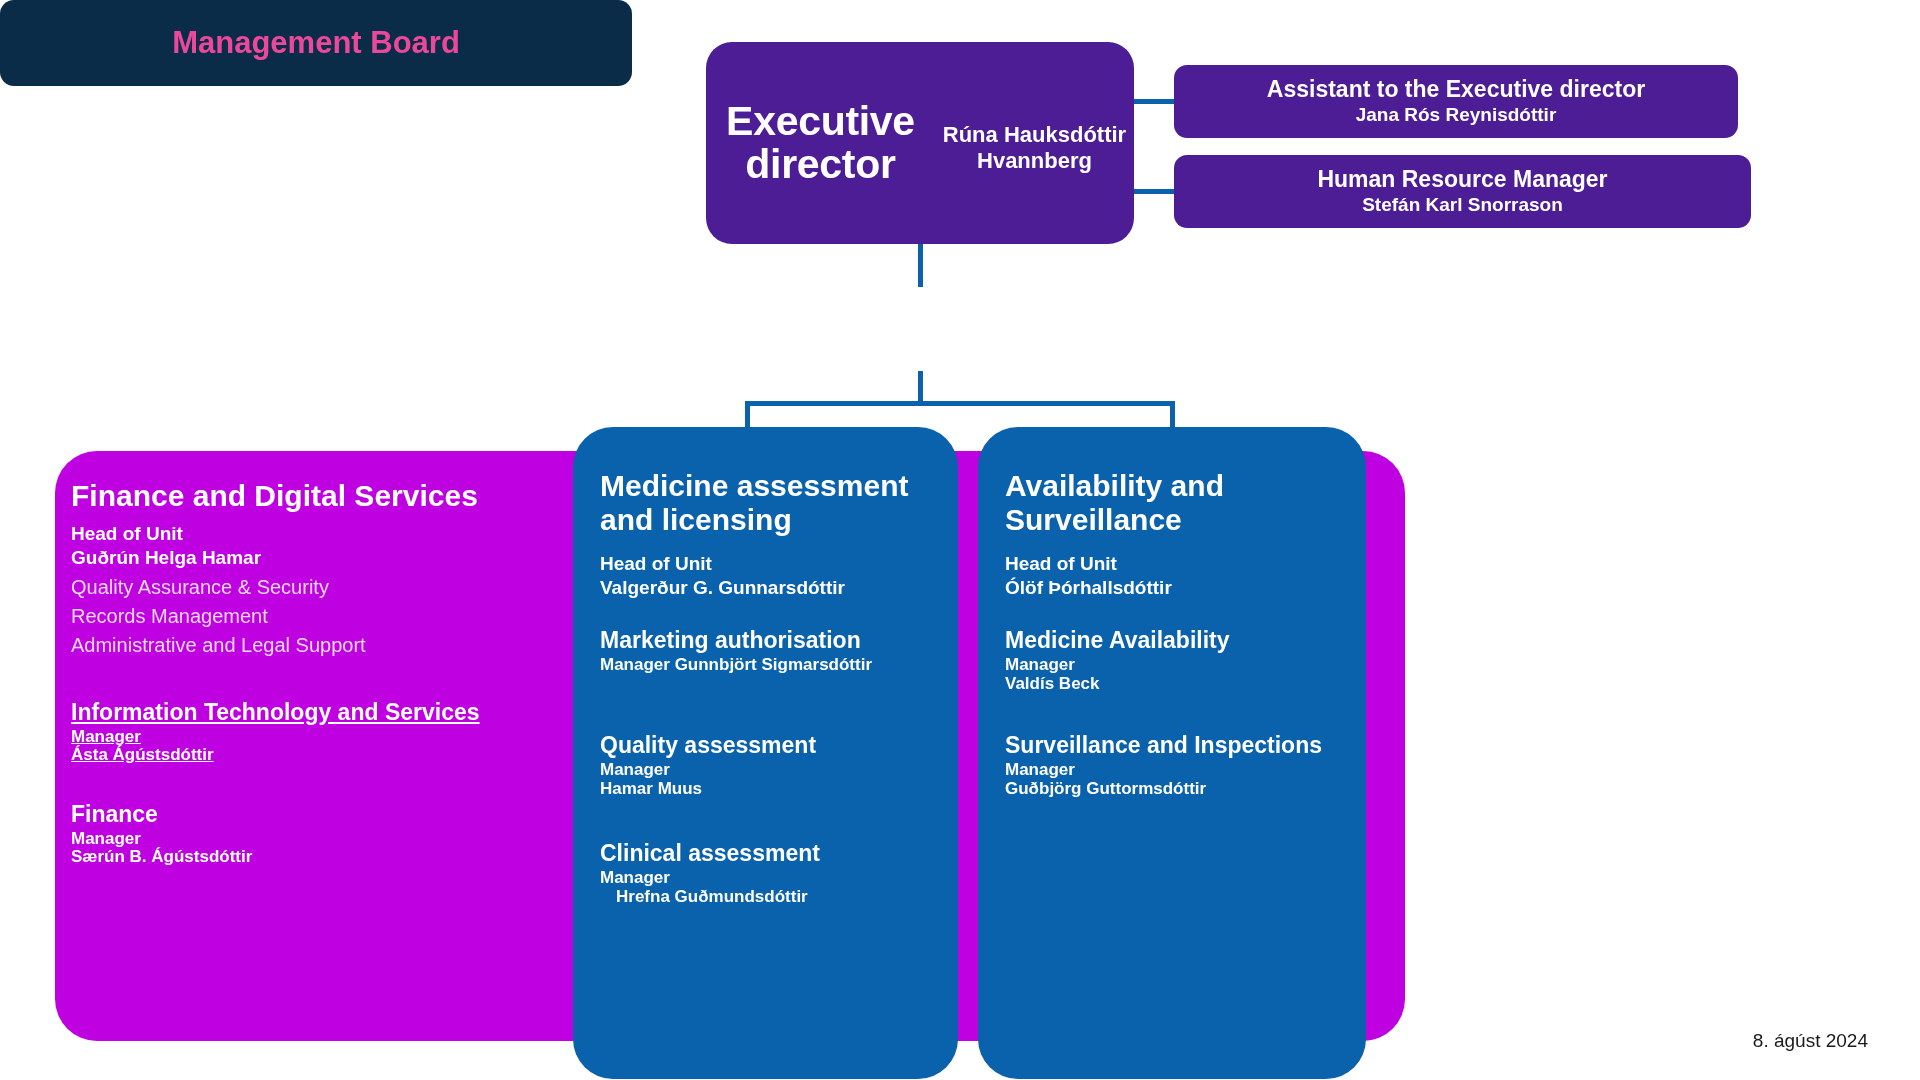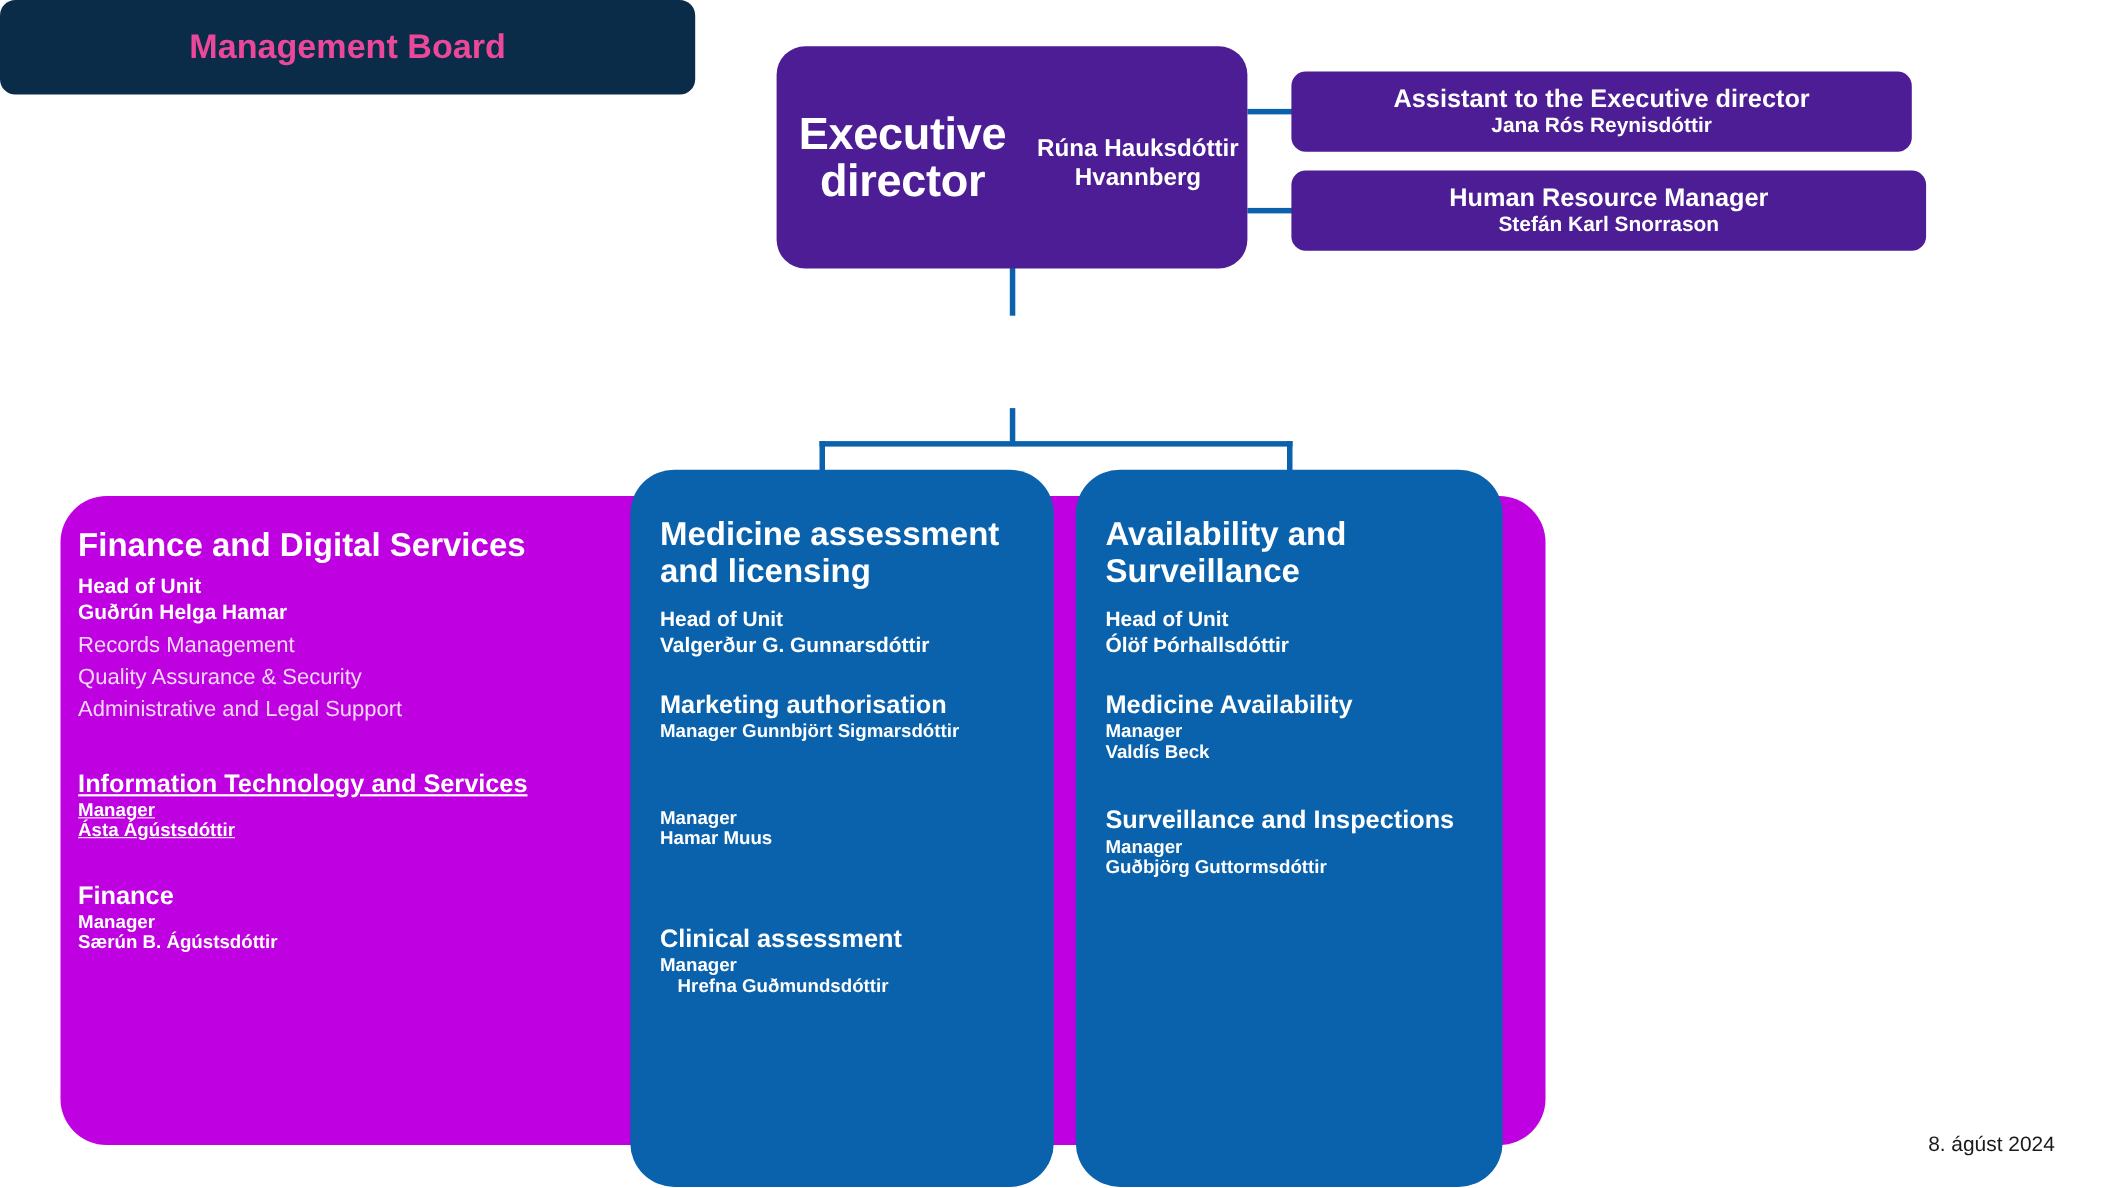--- a/index.html
+++ b/index.html
@@ -141,22 +141,22 @@
 
   <div id="panel-finance">
     <div class="panel-inner">
       <div class="fin-head">
         <div class="unit-title">Finance and Digital Services</div>
         <div class="lbl">Head of Unit</div>
         <div class="lbl" style="margin-top:0;">Guðrún Helga Hamar</div>
       </div>
 
       <div class="fin-list">
+        <div>Quality Assurance &amp; Security</div>
         <div>Records Management</div>
-        <div>Quality Assurance &amp; Security</div>
         <div>Administrative and Legal Support</div>
       </div>
 
       <div class="fin-sec" id="fin-sec-it">
         <div class="sec-title">Information Technology and Services</div>
         <div class="sec-sub">Manager</div>
         <div class="sec-sub" style="margin-top:0;">Ásta Ágústsdóttir</div>
       </div>
 
       <div class="fin-sec" id="fin-sec-fi">
@@ -174,20 +174,21 @@
         <div class="lbl">Head of Unit</div>
         <div class="lbl" style="margin-top:0;">Valgerður G. Gunnarsdóttir</div>
       </div>
 
       <div class="col-sec" id="med-sec-1">
         <div class="sec-title">Marketing authorisation</div>
         <div class="sec-sub">Manager Gunnbjört Sigmarsdóttir</div>
       </div>
 
       <div class="col-sec" id="med-sec-2">
+        <div class="sec-title">Quality assessment</div>
         <div class="sec-sub">Manager</div>
         <div class="sec-sub" style="margin-top:0;">Hamar Muus</div>
       </div>
 
       <div class="col-sec" id="med-sec-3">
         <div class="sec-title">Clinical assessment</div>
         <div class="sec-sub">Manager</div>
         <div class="sec-sub" style="margin-top:0;margin-left:16px;">Hrefna Guðmundsdóttir</div>
       </div>
     </div>

